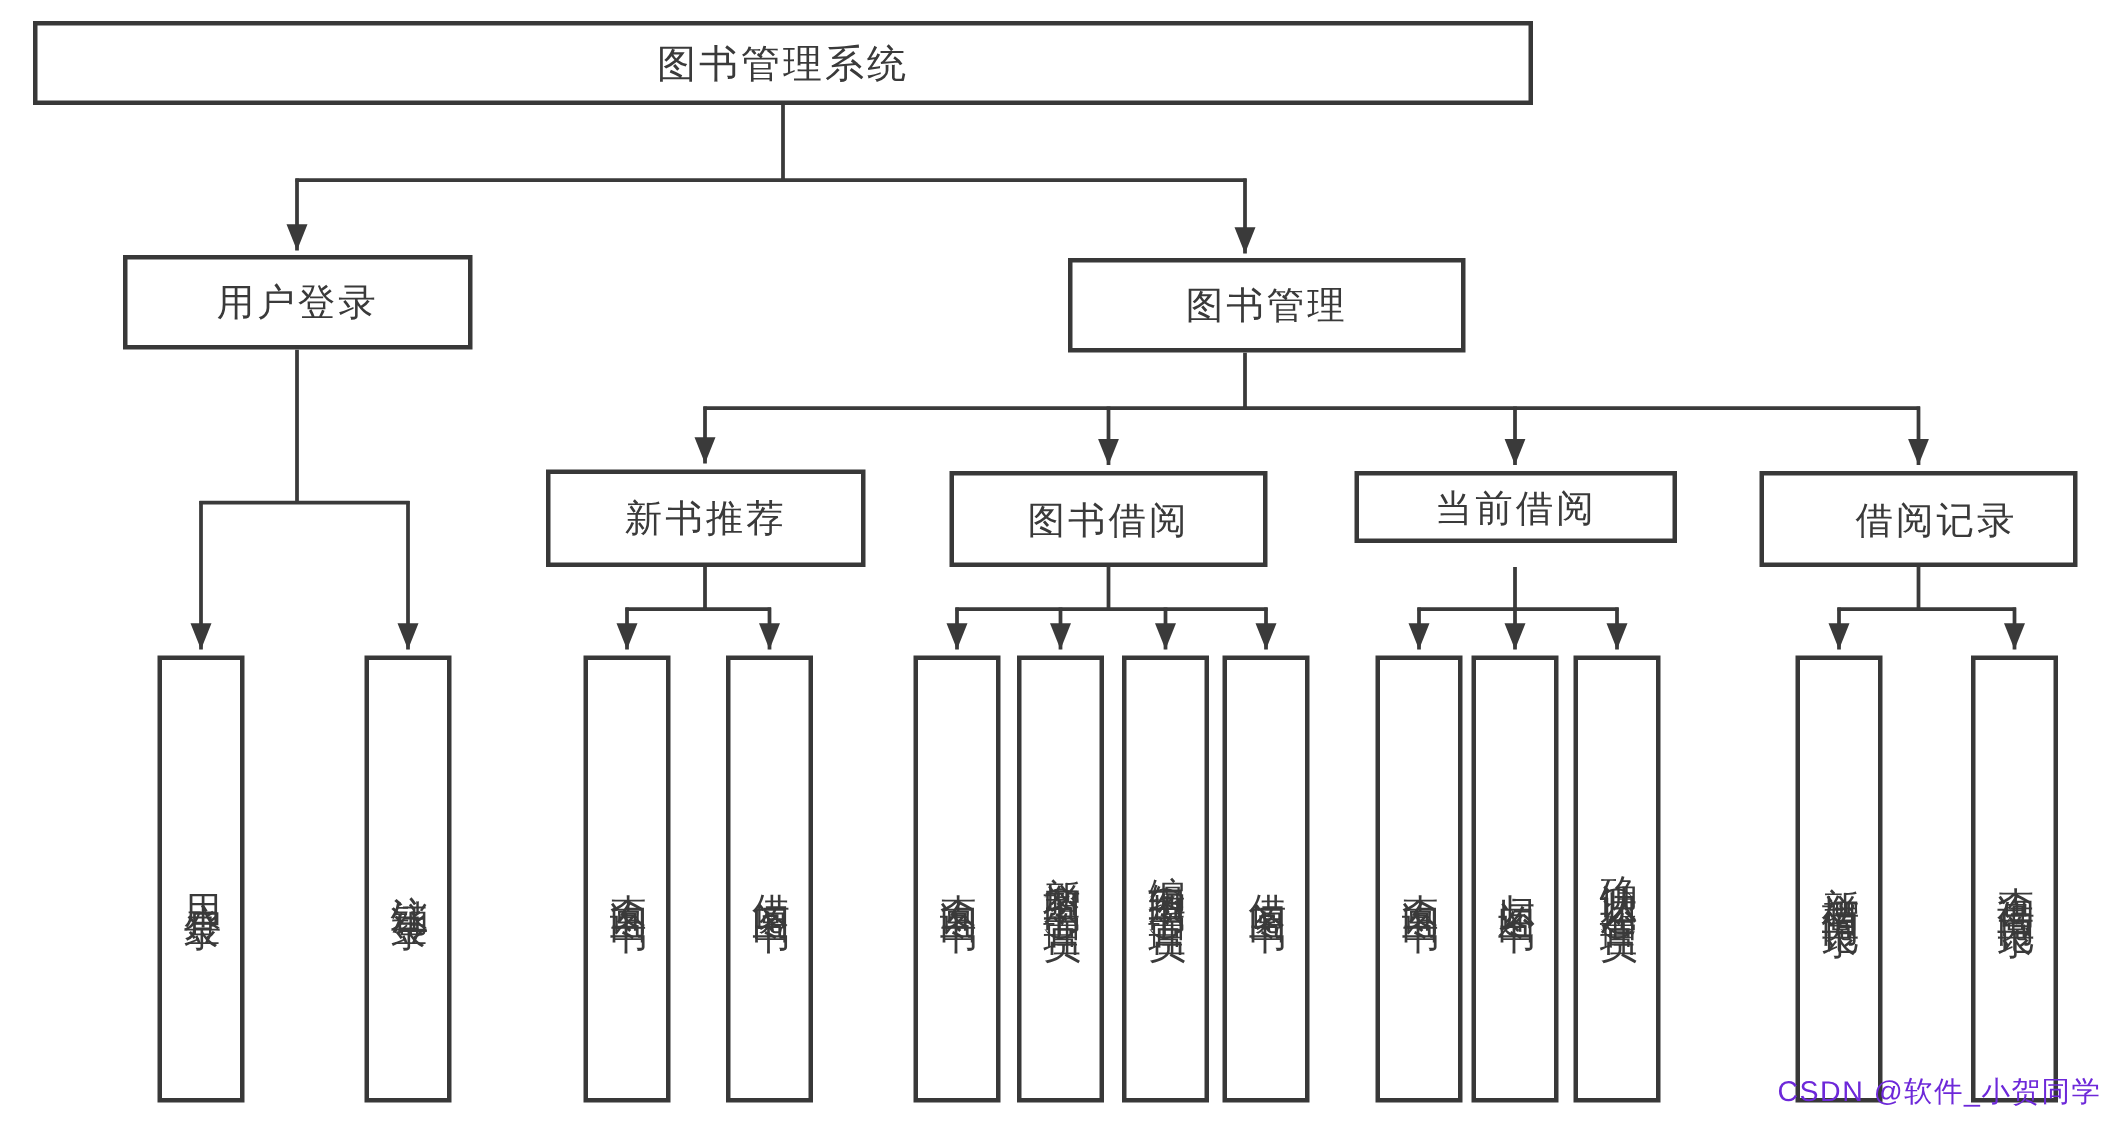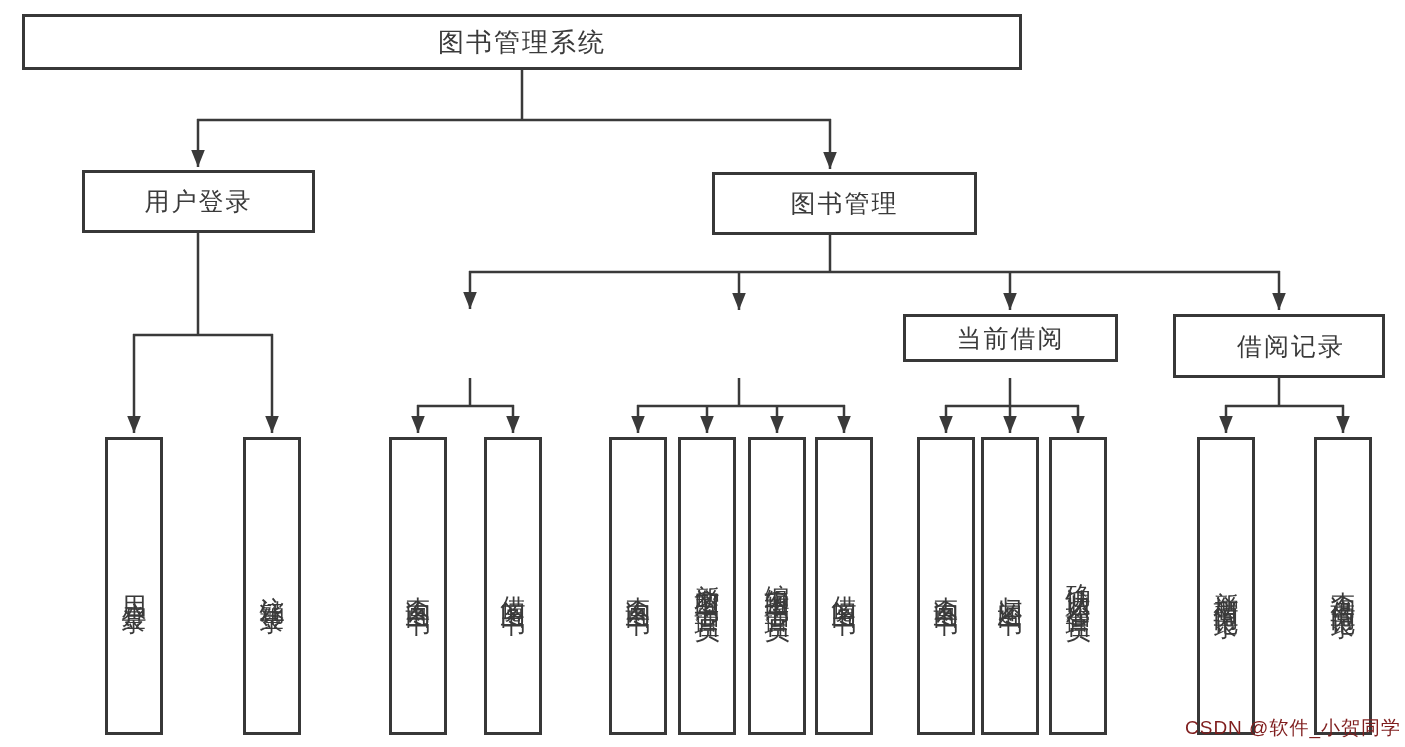--- a/index.html
+++ b/index.html
@@ -60,21 +60,21 @@
   #leaf-h { left:815px; }
   #leaf-i { left:917px; }
   #leaf-j { left:981px; }
   #leaf-k { left:1049px; }
   #leaf-l { left:1197px; }
   #leaf-m { left:1314px; }
   #watermark {
     position:absolute;
     left:1185px; top:715px;
     font-size:19px;
-    color:#7f1d1d;
+    color:#6d28d9;
     letter-spacing:1px;
     white-space:nowrap;
   }
 </style>
 </head>
 <body>
 
 <div id="stage">
 
   <svg class="connectors" viewBox="0 0 1405 747" xmlns="http://www.w3.org/2000/svg">
@@ -124,20 +124,26 @@
     <span>图书管理系统</span>
   </div>
 
   <div class="box h" id="b-user-login">
     <span>用户登录</span>
   </div>
   <div class="box h" id="b-book-mgmt">
     <span>图书管理</span>
   </div>
 
+  <div class="box h" id="b-new-book-rec">
+    <span>新书推荐</span>
+  </div>
+  <div class="box h" id="b-book-borrow">
+    <span>图书借阅</span>
+  </div>
   <div class="box h" id="b-current-borrow">
     <span>当前借阅</span>
   </div>
   <div class="box h" id="b-borrow-records">
     <span>借阅记录</span>
   </div>
 
   <div class="box v leaf" id="leaf-a">
     <span>用户登录</span>
   </div>

